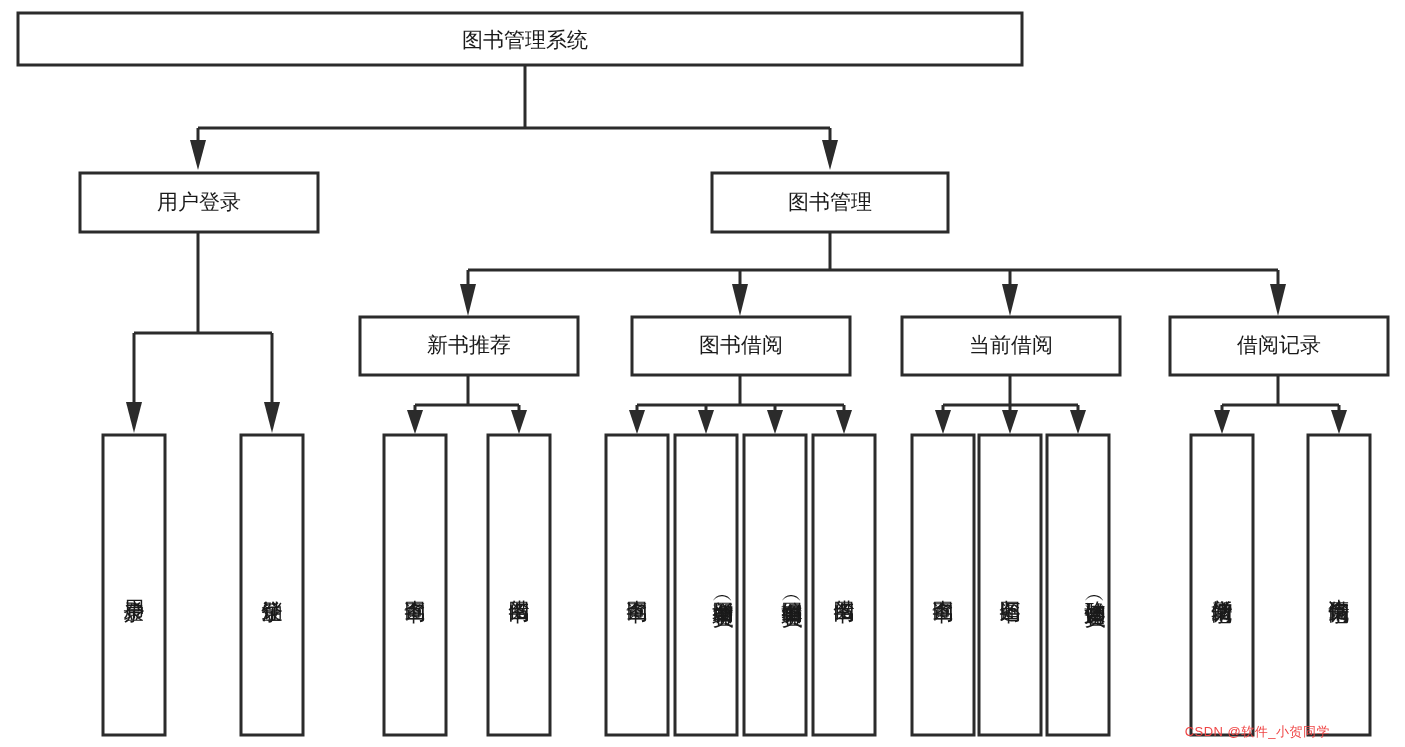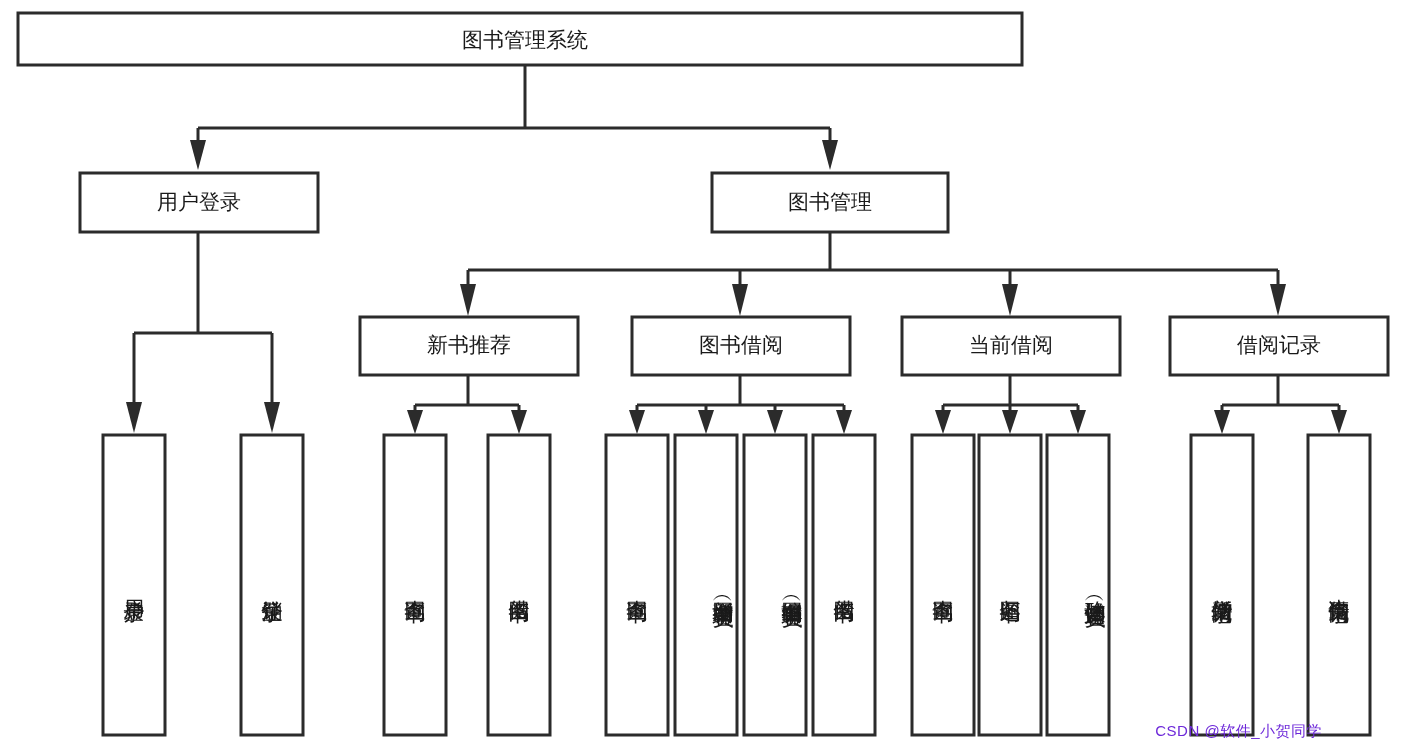--- a/index.html
+++ b/index.html
@@ -58,25 +58,25 @@
     line-height: 1.34;
     writing-mode: vertical-rl;
     text-orientation: upright;
     letter-spacing: 1px;
     white-space: nowrap;
     text-align: center;
     pointer-events: none;
   }
   .watermark {
     position: absolute;
-    right: 8px;
+    right: 0;
     bottom: 6px;
     font-family: "Liberation Sans", "DejaVu Sans", sans-serif;
-    font-size: 15px;
-    color: #6d28d9;
+    font-size: 13px;
+    color: #ef4444;
     letter-spacing: 0.5px;
     white-space: nowrap;
   }
 </style>
 </head>
 <body>
 
 <div id="diagram-root">
 
   <svg class="diagram-canvas" viewBox="0 0 1405 747" xmlns="http://www.w3.org/2000/svg">

